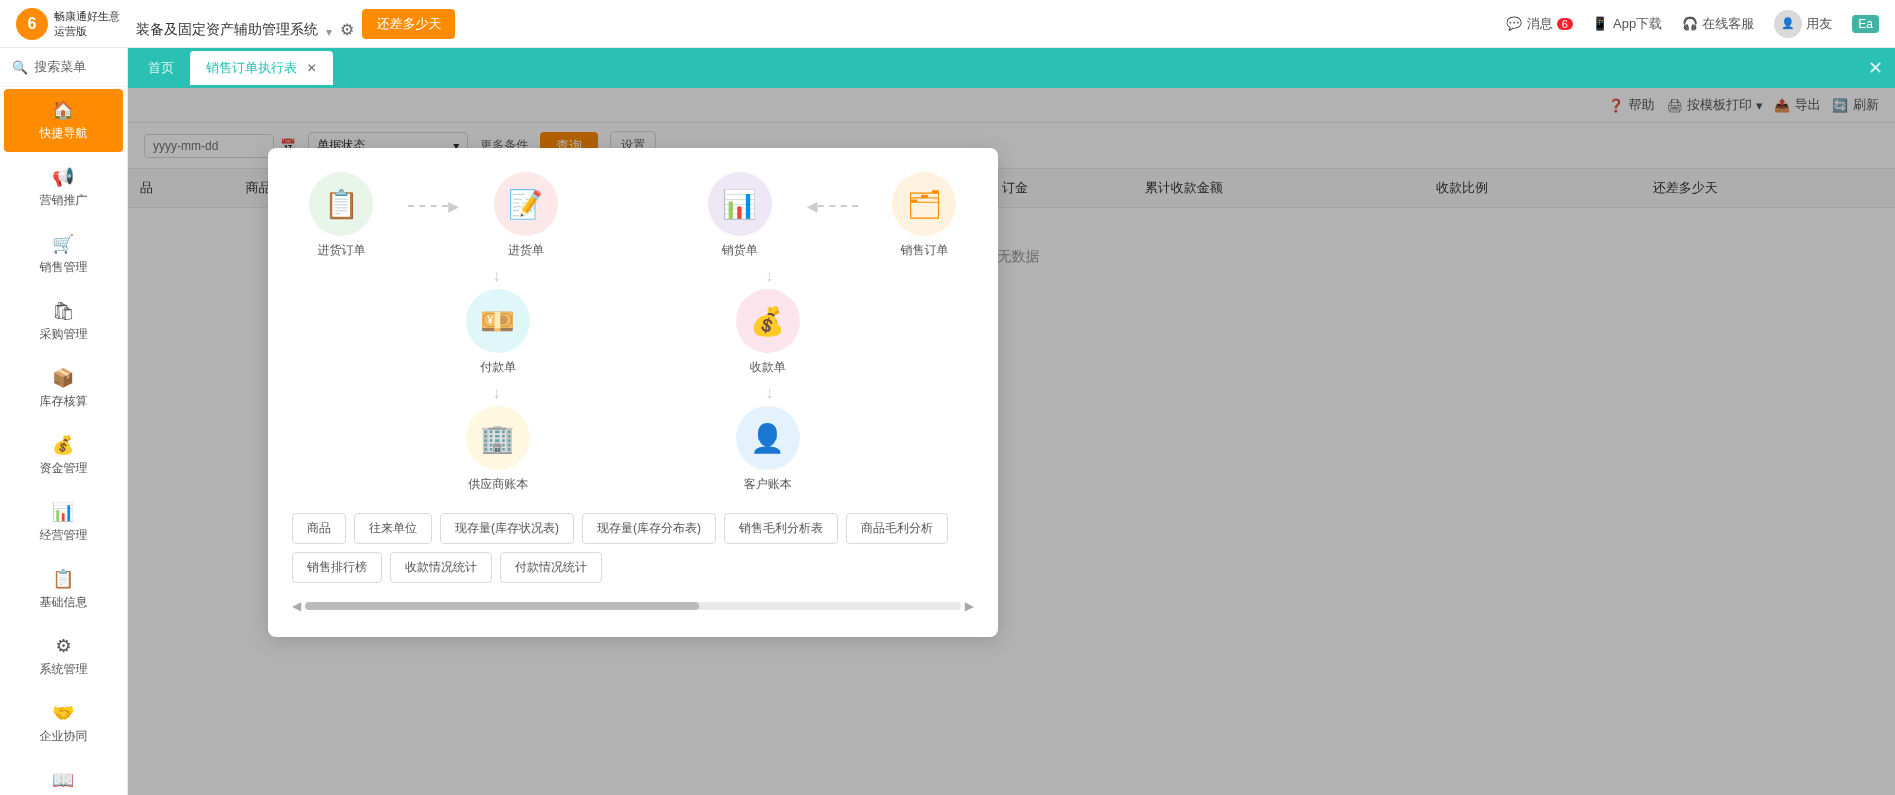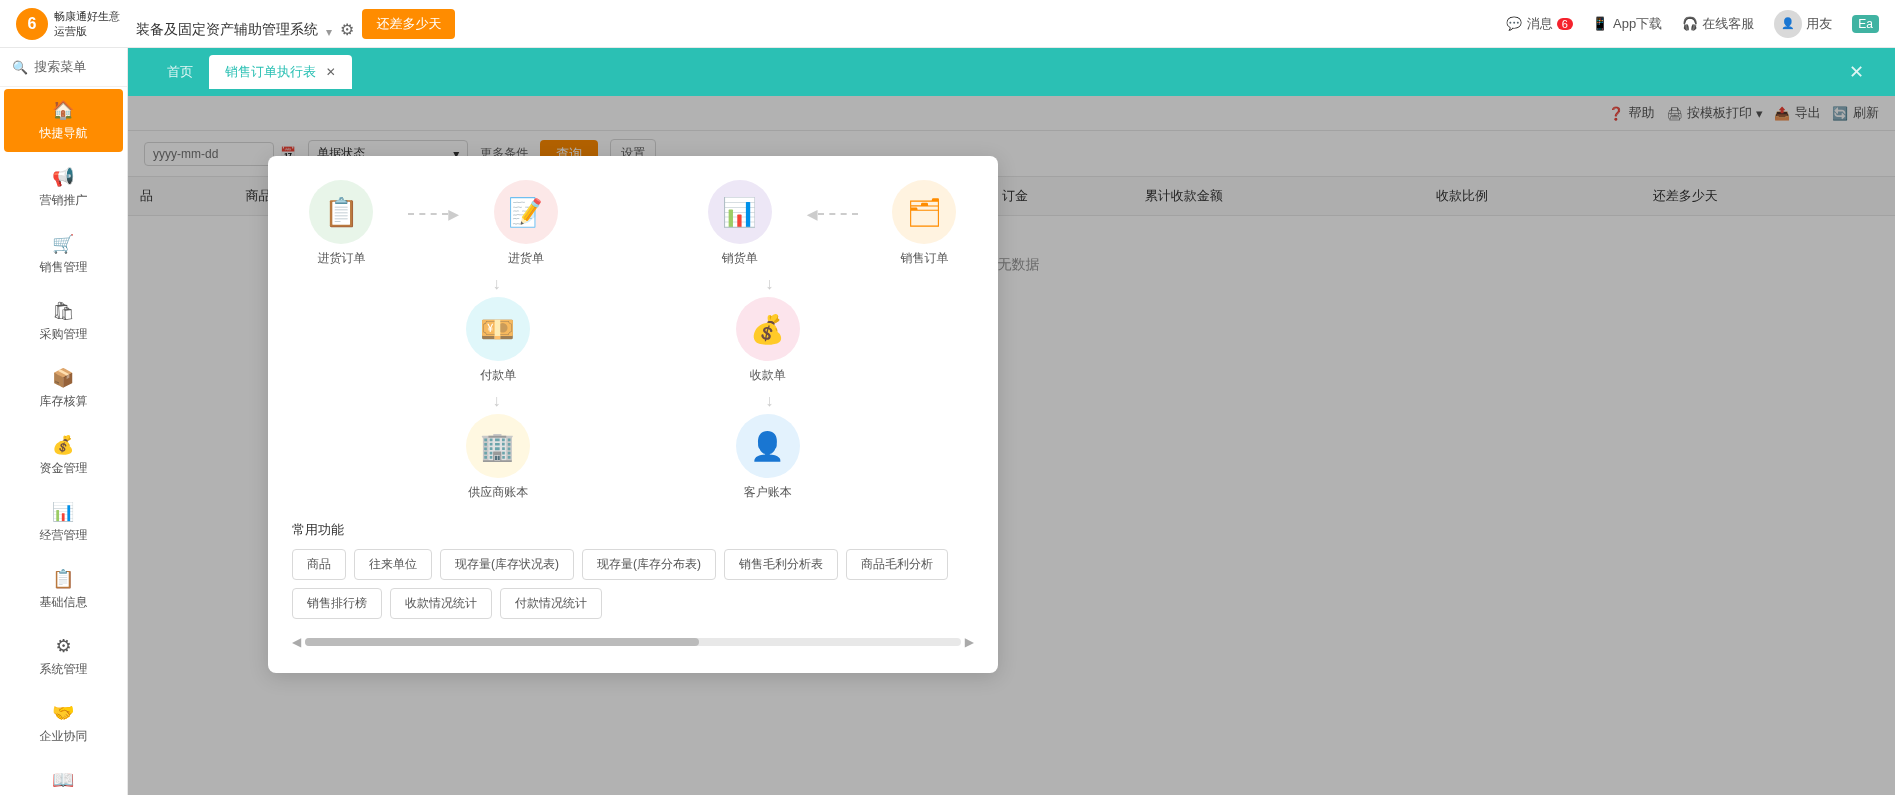--- a/index.html
+++ b/index.html
@@ -107,25 +107,25 @@
       margin: 2px 4px;
       color: #555;
       font-size: 12px;
       gap: 4px;
     }
     .sidebar-item.active { background: #ff8c00; color: #fff; }
     .sidebar-item .item-icon { font-size: 18px; }
 
     
     .tab-bar {
-      height: 48px;
+      height: 40px;
       background: #2bc0b4;
       display: flex;
       align-items: center;
-      padding: 0 23px;
+      padding: 0 4px;
       flex-shrink: 0;
     }
     .tab {
       padding: 8px 16px;
       color: rgba(255,255,255,0.85);
       cursor: pointer;
       font-size: 13px;
       border-radius: 4px 4px 0 0;
     }
     .tab.active {
@@ -596,21 +596,20 @@
               <div class="flow-col">
                 <div class="flow-node">
                   <div class="flow-circle blue-light">👤</div>
                   <span class="flow-label">客户账本</span>
                 </div>
               </div>
               <div style="width:80px;"></div>
             </div>
 
             <div class="common-functions">
-              <div class="cf-title">常用功能</div>
               <div class="cf-buttons">
                 <button class="cf-btn">商品</button>
                 <button class="cf-btn">往来单位</button>
                 <button class="cf-btn">现存量(库存状况表)</button>
                 <button class="cf-btn">现存量(库存分布表)</button>
                 <button class="cf-btn">销售毛利分析表</button>
                 <button class="cf-btn">商品毛利分析</button>
               </div>
               <div class="cf-buttons" style="margin-top:8px;">
                 <button class="cf-btn">销售排行榜</button>

